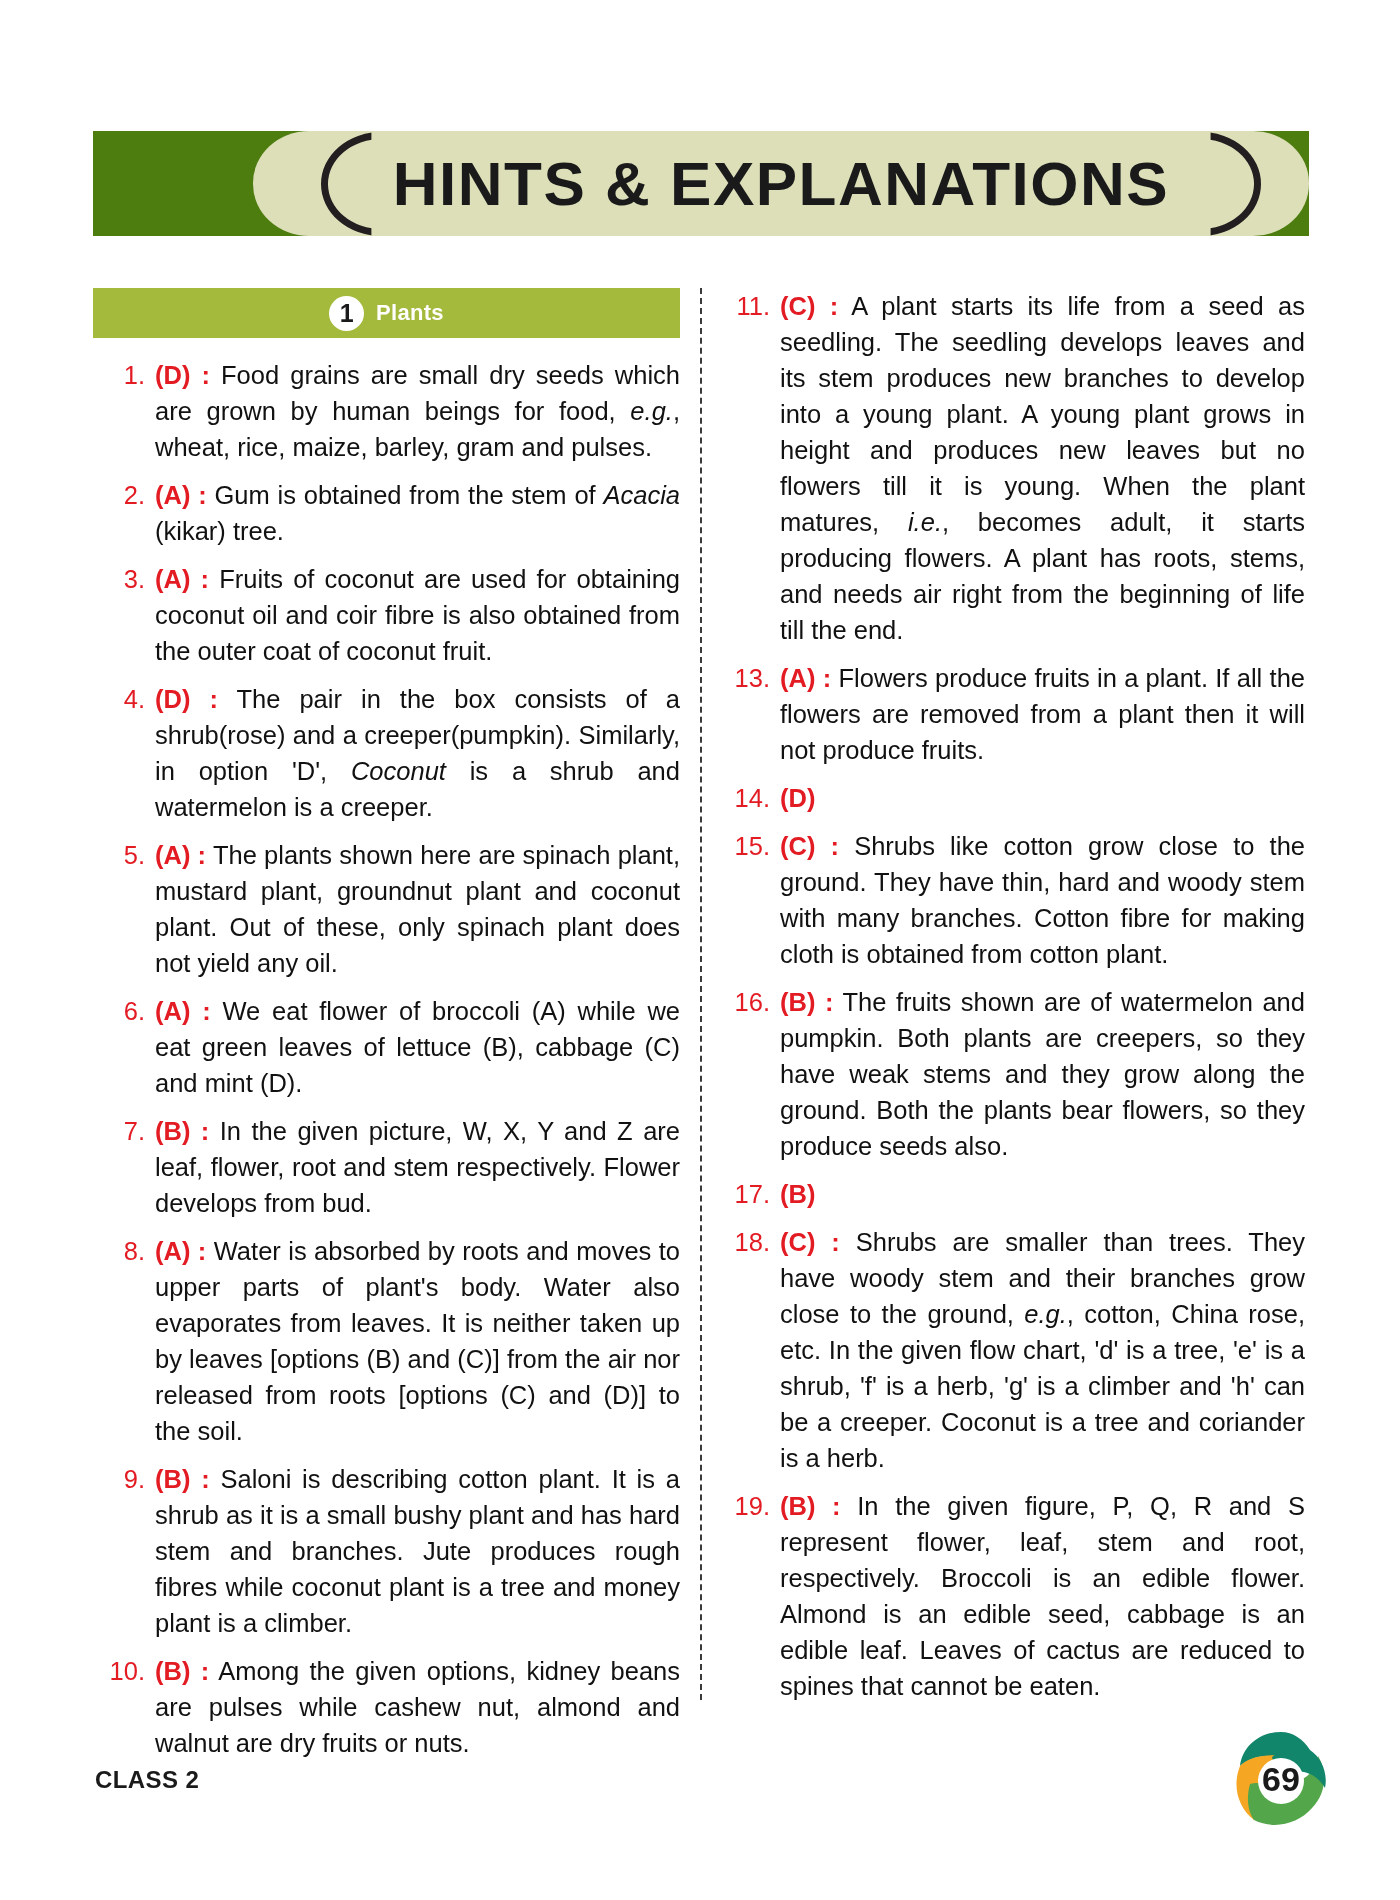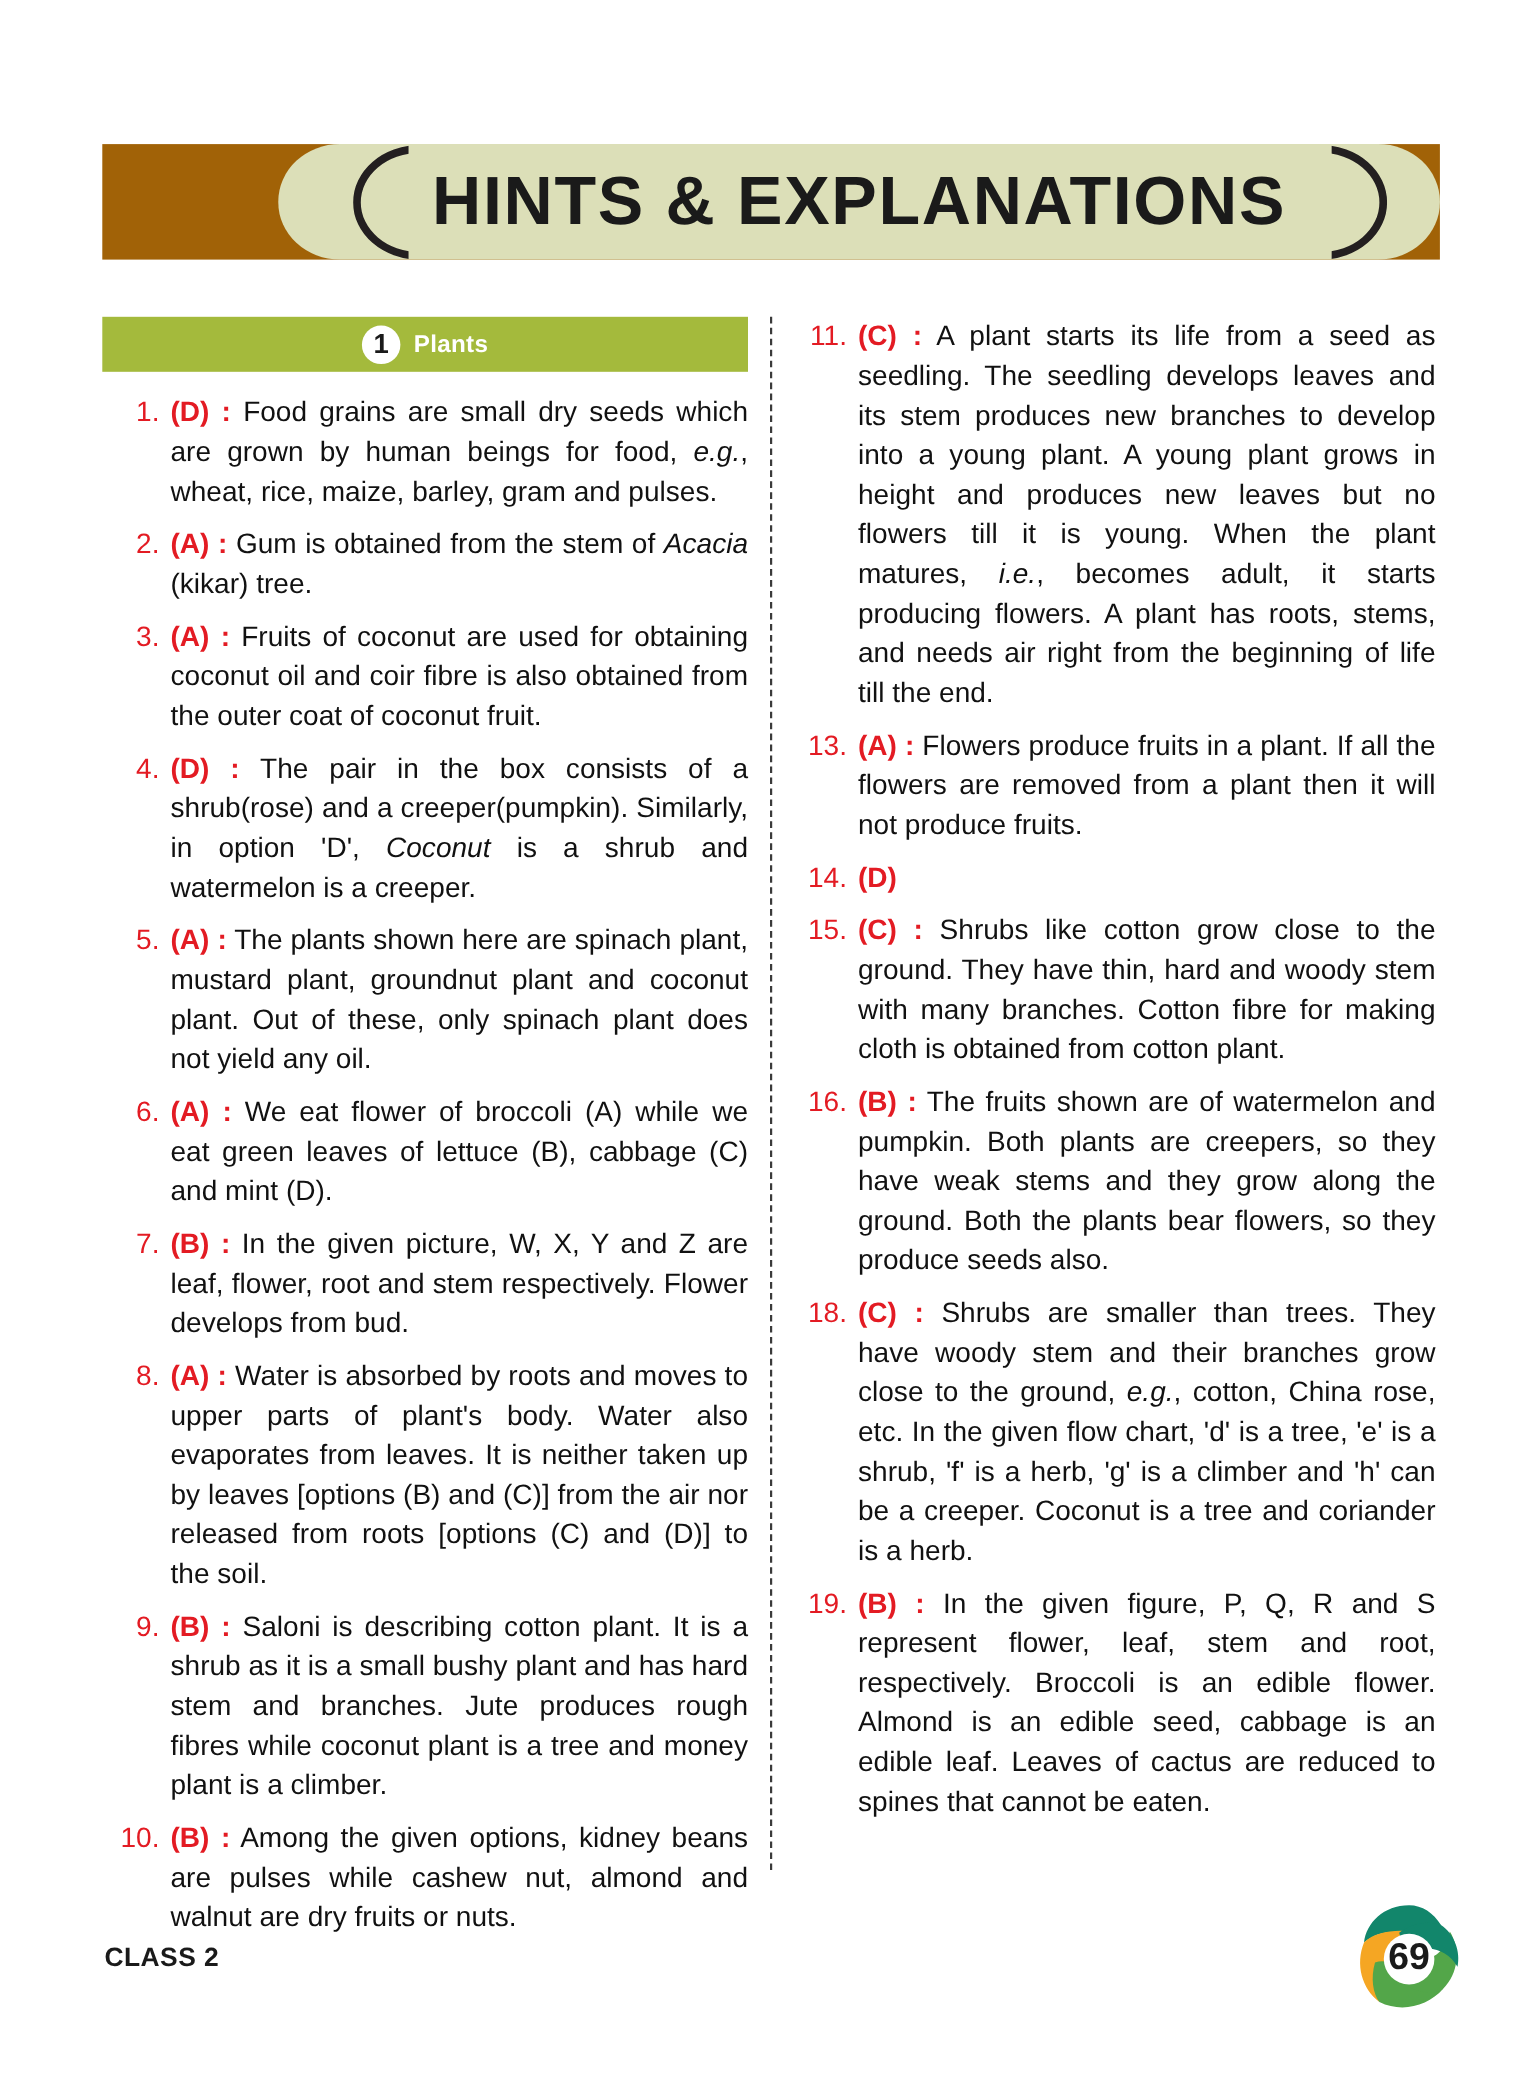--- a/index.html
+++ b/index.html
@@ -25,21 +25,21 @@
     background: #ffffff;
   }
 
   
   .banner {
     position: absolute;
     left: 93px;
     top: 131px;
     width: 1216px;
     height: 105px;
-    background: #a16207;
+    background: #4d7c0f;
   }
   .banner-plate {
     position: absolute;
     left: 160px;
     top: 0px;
     width: 1056px;
     height: 105px;
     background: #dcdfb8;
     border-radius: 56px / 52px;
     box-shadow: none;
@@ -236,20 +236,21 @@
       </div>
   </div>
 
   <div class="col col-right">
     <div id="right-items">
         <div class="item"><span class="item-num">11.</span><span class="item-opt">(C)</span><span class="item-colon"> :</span><span class="item-body"> A plant starts its life from a seed as seedling. The seedling develops leaves and its stem produces new branches to develop into a young plant. A young plant grows in height and produces new leaves but no flowers till it is young. When the plant matures, <i>i.e.</i>, becomes adult, it starts producing flowers. A plant has roots, stems, and needs air right from the beginning of life till the end.</span></div>
         <div class="item"><span class="item-num">13.</span><span class="item-opt">(A)</span><span class="item-colon"> :</span><span class="item-body"> Flowers produce fruits in a plant. If all the flowers are removed from a plant then it will not produce fruits.</span></div>
         <div class="item short"><span class="item-num">14.</span><span class="item-opt">(D)</span></div>
         <div class="item"><span class="item-num">15.</span><span class="item-opt">(C)</span><span class="item-colon"> :</span><span class="item-body"> Shrubs like cotton grow close to the ground. They have thin, hard and woody stem with many branches. Cotton fibre for making cloth is obtained from cotton plant.</span></div>
         <div class="item"><span class="item-num">16.</span><span class="item-opt">(B)</span><span class="item-colon"> :</span><span class="item-body"> The fruits shown are of watermelon and pumpkin. Both plants are creepers, so they have weak stems and they grow along the ground. Both the plants bear flowers, so they produce seeds also.</span></div>
+        <div class="item short"><span class="item-num">17.</span><span class="item-opt">(B)</span></div>
         <div class="item"><span class="item-num">18.</span><span class="item-opt">(C)</span><span class="item-colon"> :</span><span class="item-body"> Shrubs are smaller than trees. They have woody stem and their branches grow close to the ground, <i>e.g.</i>, cotton, China rose, etc. In the given flow chart, 'd' is a tree, 'e' is a shrub, 'f' is a herb, 'g' is a climber and 'h' can be a creeper. Coconut is a tree and coriander is a herb.</span></div>
         <div class="item"><span class="item-num">19.</span><span class="item-opt">(B)</span><span class="item-colon"> :</span><span class="item-body"> In the given figure, P, Q, R and S represent flower, leaf, stem and root, respectively. Broccoli is an edible flower. Almond is an edible seed, cabbage is an edible leaf. Leaves of cactus are reduced to spines that cannot be eaten.</span></div>
       </div>
   </div>
 
   <div class="footer-class">CLASS 2</div>
 
   <div class="footer-logo">
     <svg viewBox="0 0 106 106" width="106" height="106" aria-hidden="true">
       <path d="M53 6 C 30 6, 14 22, 12 40 C 24 30, 40 28, 52 33 C 66 39, 76 34, 82 24 C 75 13, 65 6, 53 6 Z" fill="#12866b"></path>

